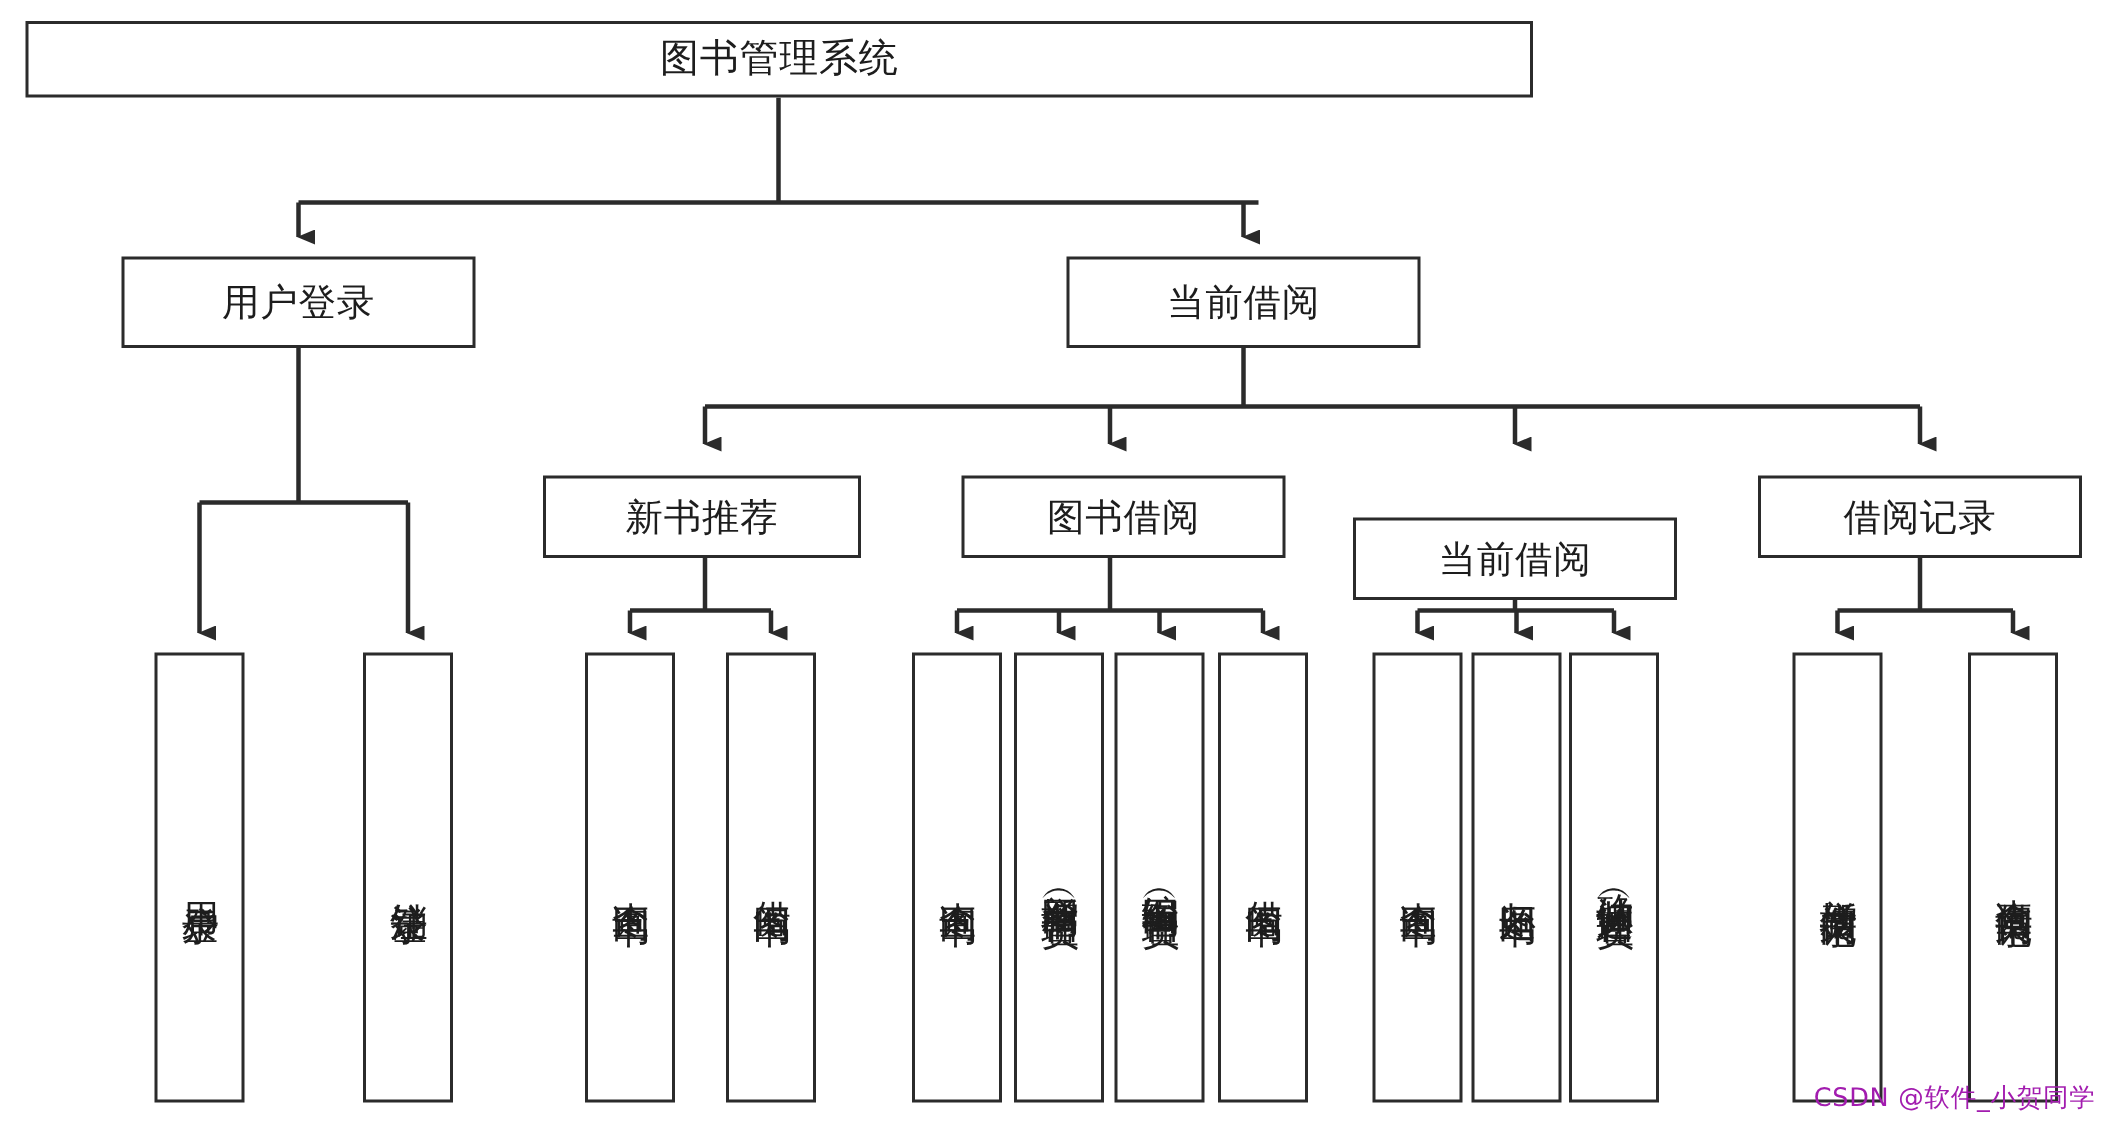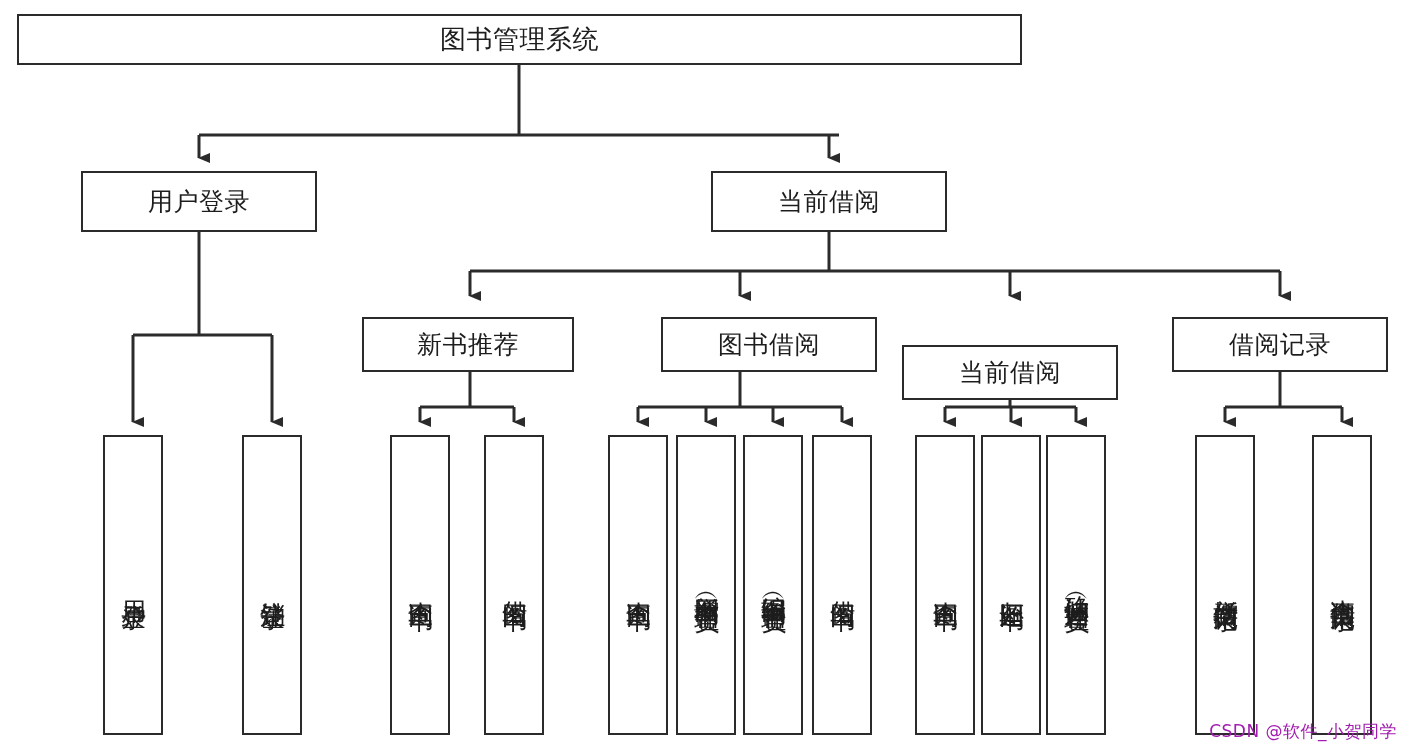--- a/index.html
+++ b/index.html
@@ -135,21 +135,21 @@
   <div class="node h" style="left:81px; top:171px; width:236px; height:61px;">
     <span class="lbl">用户登录</span>
   </div>
   <div class="node h" style="left:711px; top:171px; width:236px; height:61px;">
     <span class="lbl">当前借阅</span>
   </div>
 
   <div class="node h" style="left:362px; top:317px; width:212px; height:55px;">
     <span class="lbl">新书推荐</span>
   </div>
-  <div class="node h" style="left:661px; top:317px; width:216px; height:55px;">
+  <div class="node h" style="left:641px; top:317px; width:216px; height:55px;">
     <span class="lbl">图书借阅</span>
   </div>
   <div class="node h" style="left:902px; top:317px; width:216px; height:55px;margin-top:28px;">
     <span class="lbl">当前借阅</span>
   </div>
   <div class="node h" style="left:1172px; top:317px; width:216px; height:55px;">
     <span class="lbl">借阅记录</span>
   </div>
 
   <div class="node v" style="left:103px; top:435px; width:60px; height:300px;">

